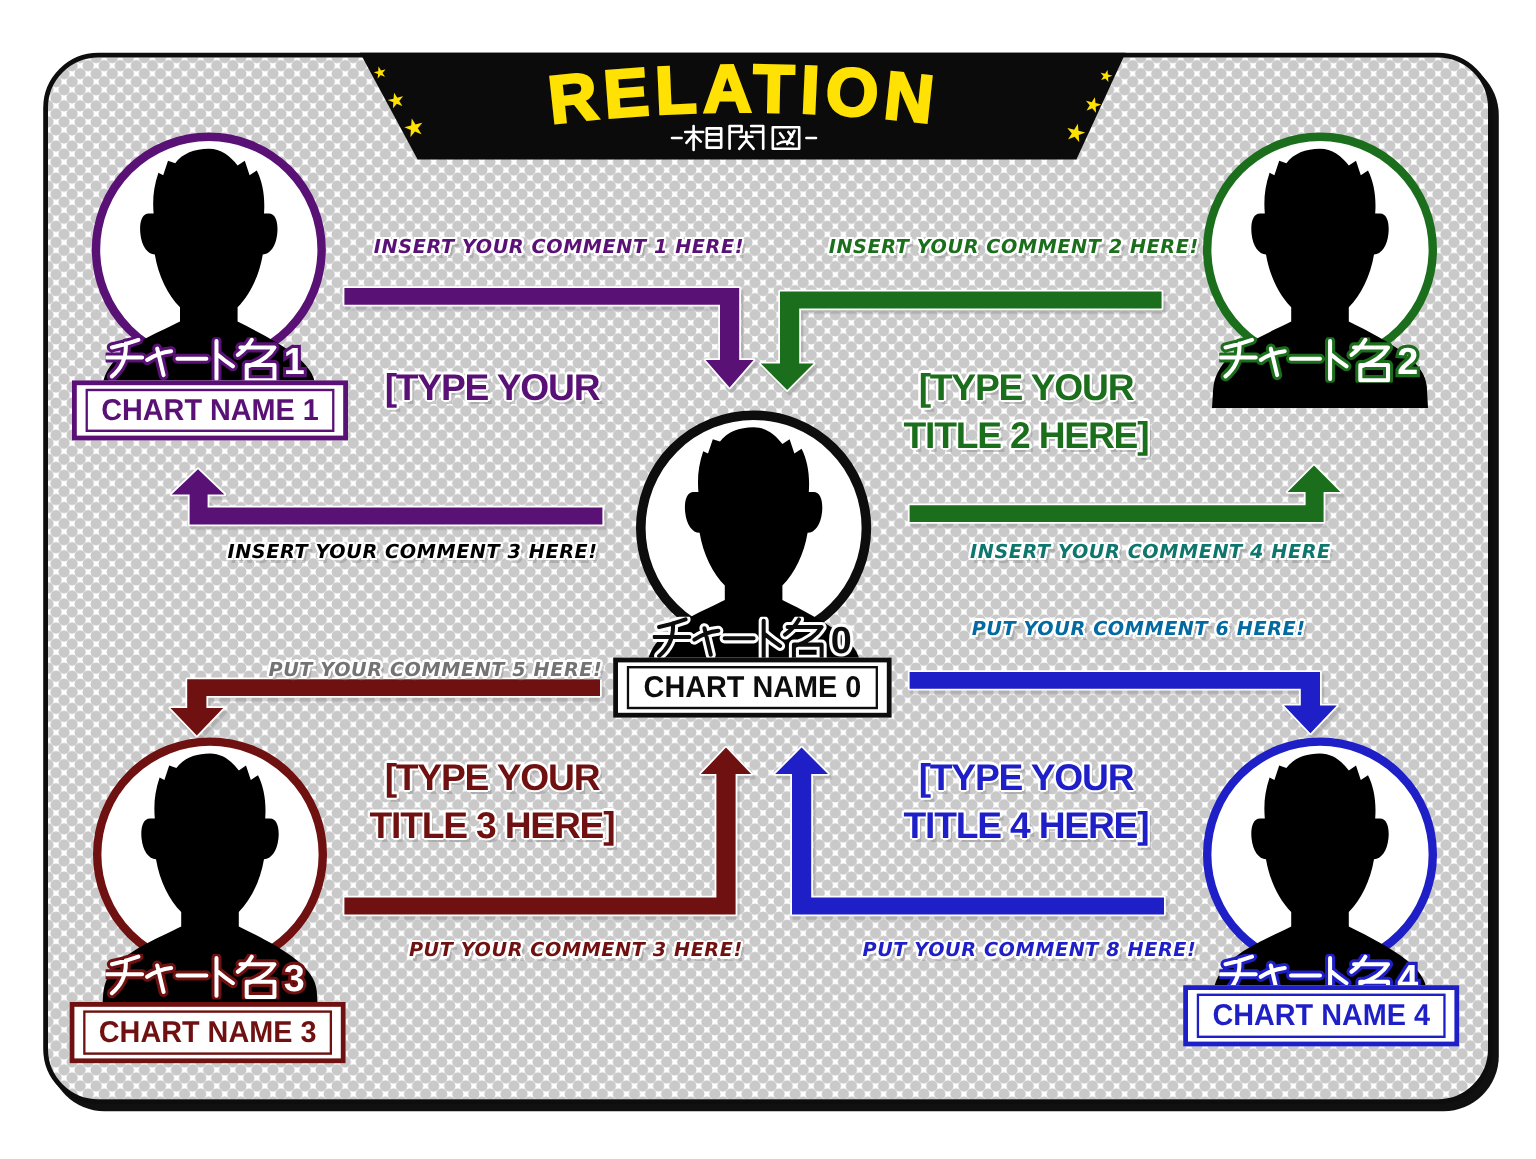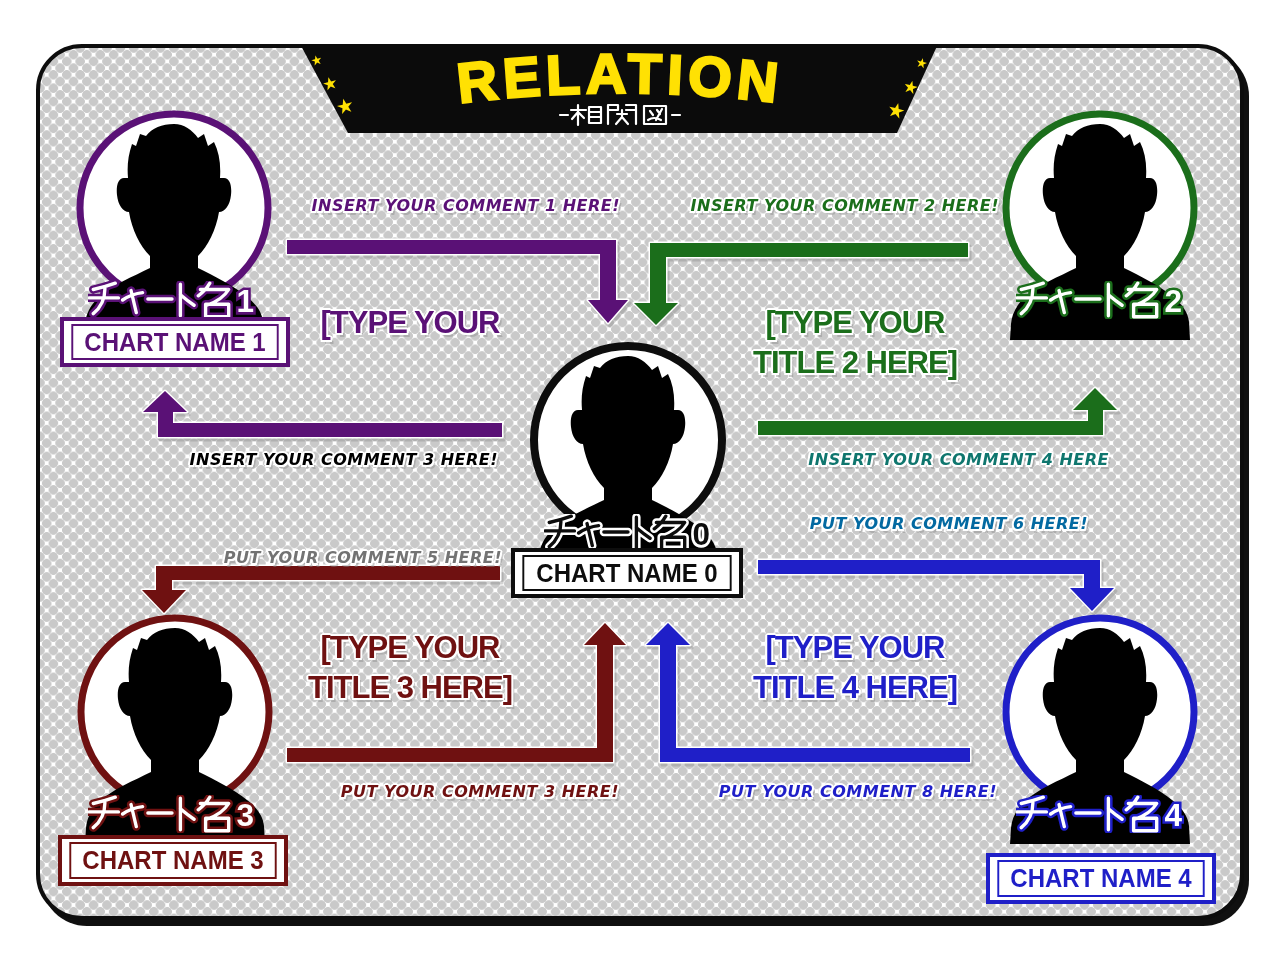--- a/index.html
+++ b/index.html
@@ -181,21 +181,21 @@
 
   <div class="name-box" style="--c:#5a1176;left:60px;top:317px;">
     <div class="name-box-inner">CHART NAME 1</div>
   </div>
   <div class="name-box" style="--c:#0d0d0d;left:511px;top:548px;width:232px;">
     <div class="name-box-inner">CHART NAME 0</div>
   </div>
   <div class="name-box" style="--c:#6f1111;left:58px;top:835px;height:51px;">
     <div class="name-box-inner">CHART NAME 3</div>
   </div>
-  <div class="name-box" style="--c:#1f1fc8;left:986px;top:821px;height:51px;margin-top:32px;">
+  <div class="name-box" style="--c:#1f1fc8;left:986px;top:821px;height:51px;">
     <div class="name-box-inner">CHART NAME 4</div>
   </div>
 
   <div class="banner">
     <svg viewBox="0 0 660 104" width="660" height="104">
       <polygon fill="#0b0b0b" points="10,4 648,4 607,93 58,93"></polygon>
       <defs>
           <path id="arc" d="M 58 82 Q 330 24 602 82" fill="none"></path>
         </defs>
       <text font-family="Liberation Sans, sans-serif" font-weight="bold" font-size="56" letter-spacing="5" fill="#ffe103" stroke="#ffe103" stroke-width="2.4" paint-order="stroke">

